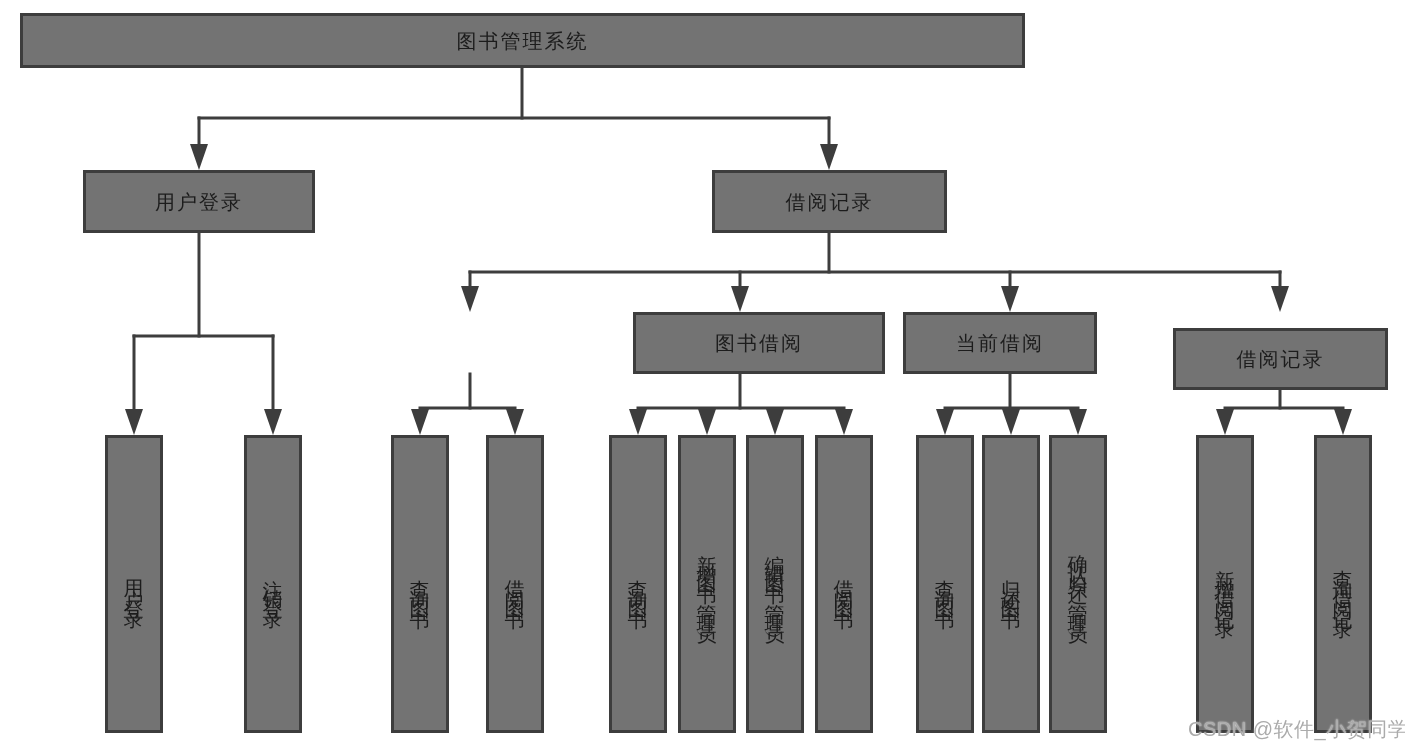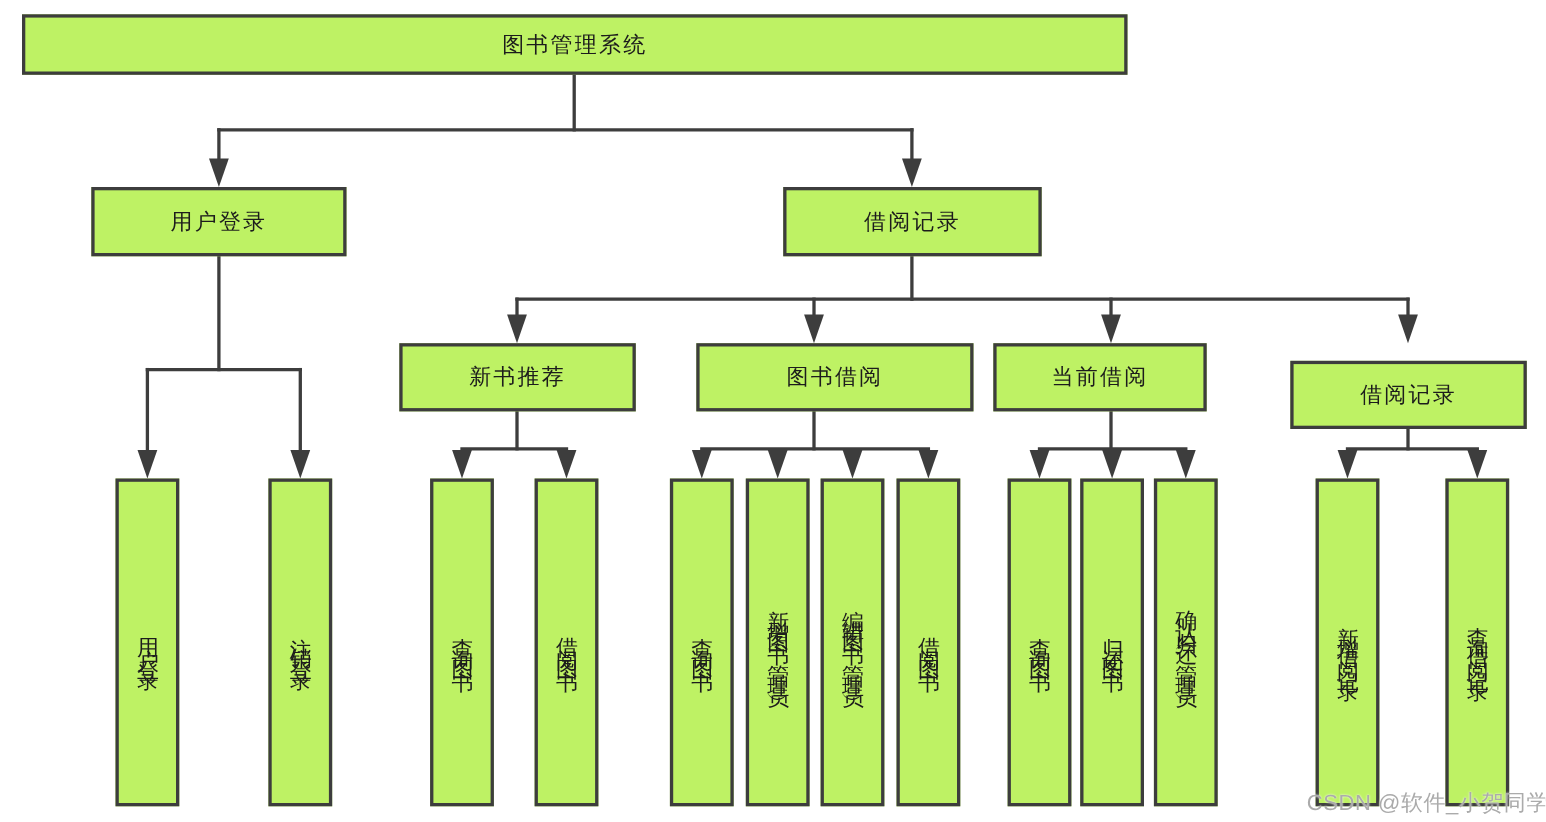--- a/index.html
+++ b/index.html
@@ -14,21 +14,21 @@
     background:var(--bg);
     overflow:hidden;
     font-family:"Liberation Serif","DejaVu Serif",serif;
     color:var(--text);
   }
   svg.wires{position:absolute;left:0;top:0;}
   .node{
     position:absolute;
     box-sizing:border-box;
     border:3px solid var(--line);
-    background:#bef264;
+    background:#737373;
     display:flex;
     align-items:center;
     justify-content:center;
     font-size:20px;
     letter-spacing:2px;
     white-space:nowrap;
     line-height:1;
   }
   .node.v{
     writing-mode:vertical-rl;
@@ -119,21 +119,20 @@
         <polygon points="1334,409 1352,409 1343,435" stroke="none"></polygon>
       </g>
     </g>
   </svg>
 
   <div class="node" style="left:20px;top:13px;width:1005px;height:55px">图书管理系统</div>
 
   <div class="node" style="left:83px;top:170px;width:232px;height:63px">用户登录</div>
   <div class="node" style="left:712px;top:170px;width:235px;height:63px">借阅记录</div>
 
-  <div class="node" style="left:363px;top:312px;width:215px;height:62px">新书推荐</div>
   <div class="node" style="left:633px;top:312px;width:252px;height:62px">图书借阅</div>
   <div class="node" style="left:903px;top:312px;width:194px;height:62px">当前借阅</div>
   <div class="node" style="left:1173px;top:328px;width:215px;height:62px">借阅记录</div>
 
   <div class="node v" style="left:105px;top:435px;width:58px;height:298px">用户登录</div>
   <div class="node v" style="left:244px;top:435px;width:58px;height:298px">注销登录</div>
 
   <div class="node v" style="left:391px;top:435px;width:58px;height:298px">查询图书</div>
   <div class="node v" style="left:486px;top:435px;width:58px;height:298px">借阅图书</div>
 

